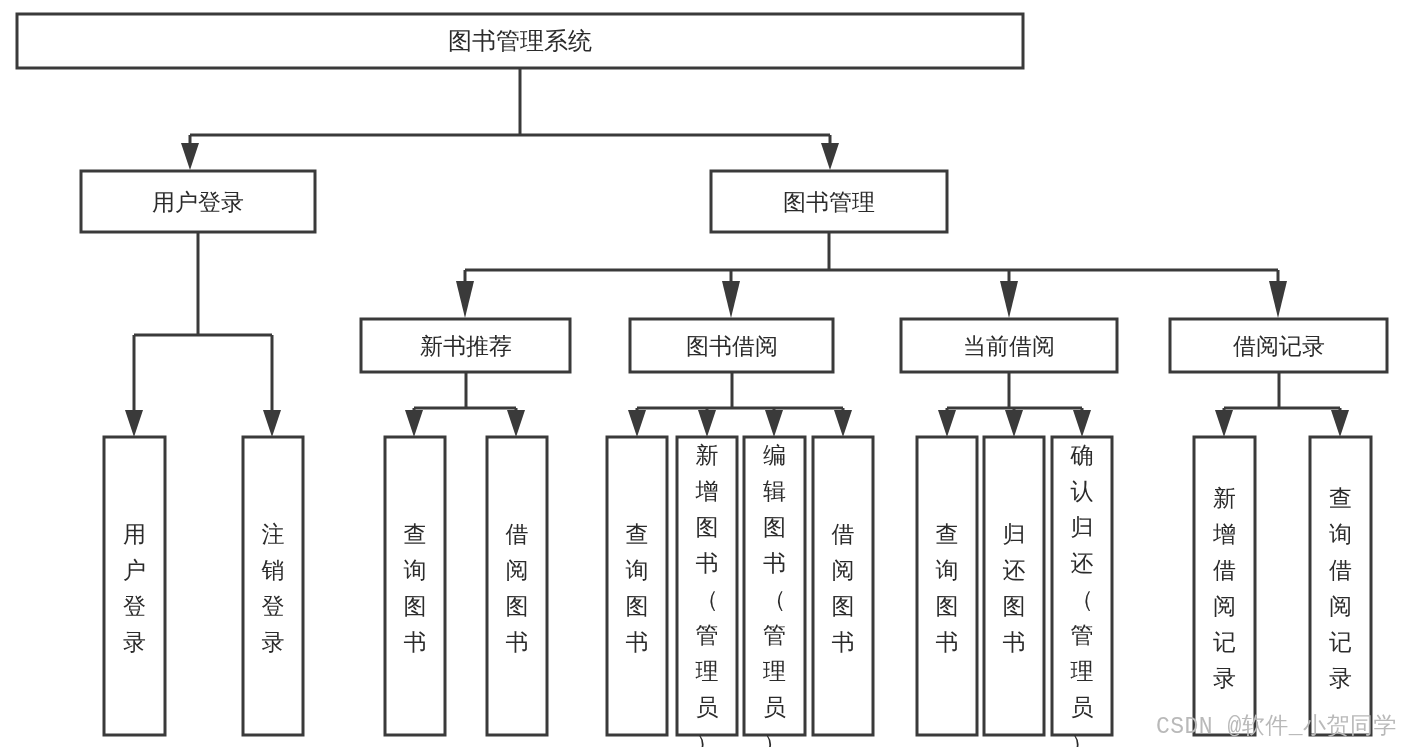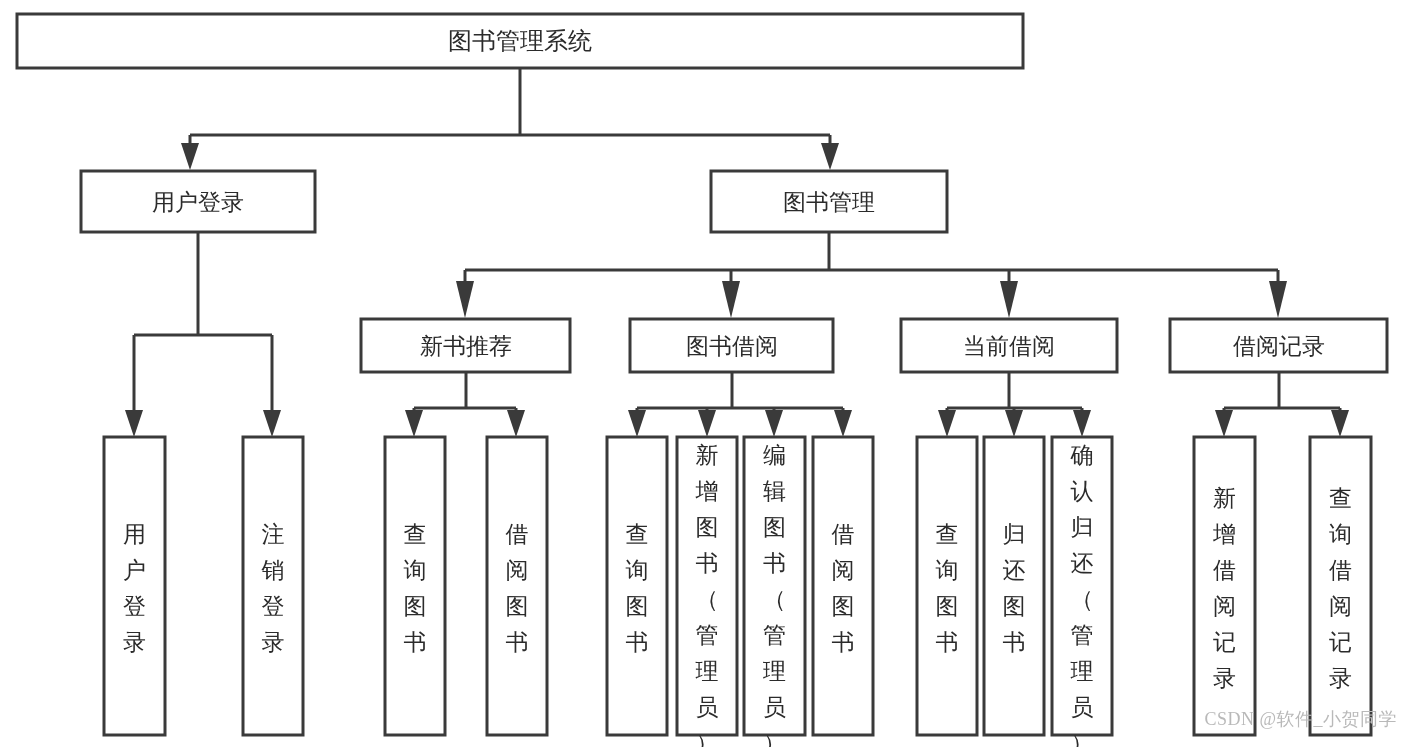--- a/index.html
+++ b/index.html
@@ -51,23 +51,23 @@
   }
   .vlabel {
     font-family: "DejaVu Sans", "Liberation Sans", sans-serif;
     font-size: 23px;
     fill: #2b2b2b;
     text-anchor: middle;
   }
   .watermark {
     position: absolute;
     right: 8px;
-    bottom: 16px;
-    font-family: Liberation Serif, serif;
-    font-size: 18px;
+    bottom: 6px;
+    font-family: Liberation Mono, monospace;
+    font-size: 23px;
     color: #b9b9b9;
     white-space: nowrap;
     letter-spacing: 0.5px;
   }
 </style>
 </head>
 <body>
 
 <svg id="diagram" viewBox="0 0 1405 747" xmlns="http://www.w3.org/2000/svg">
 

